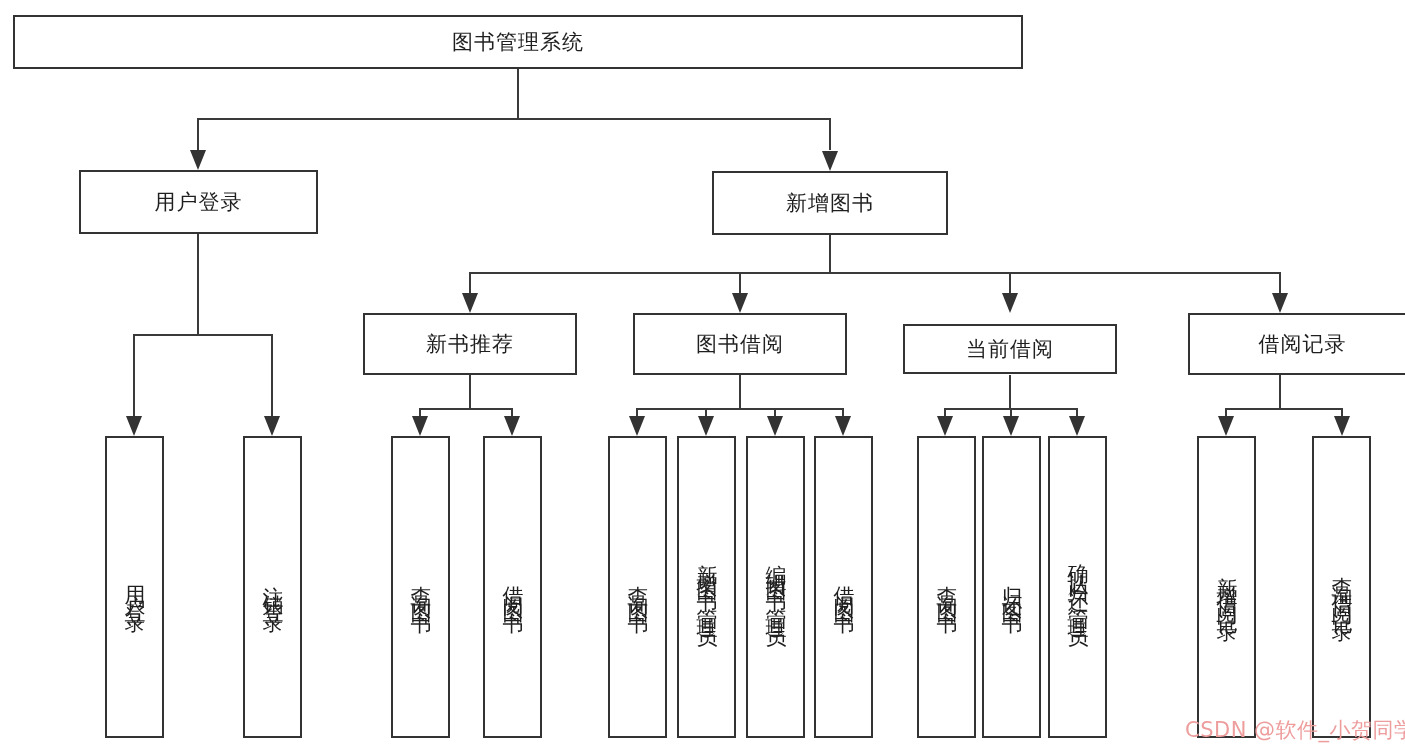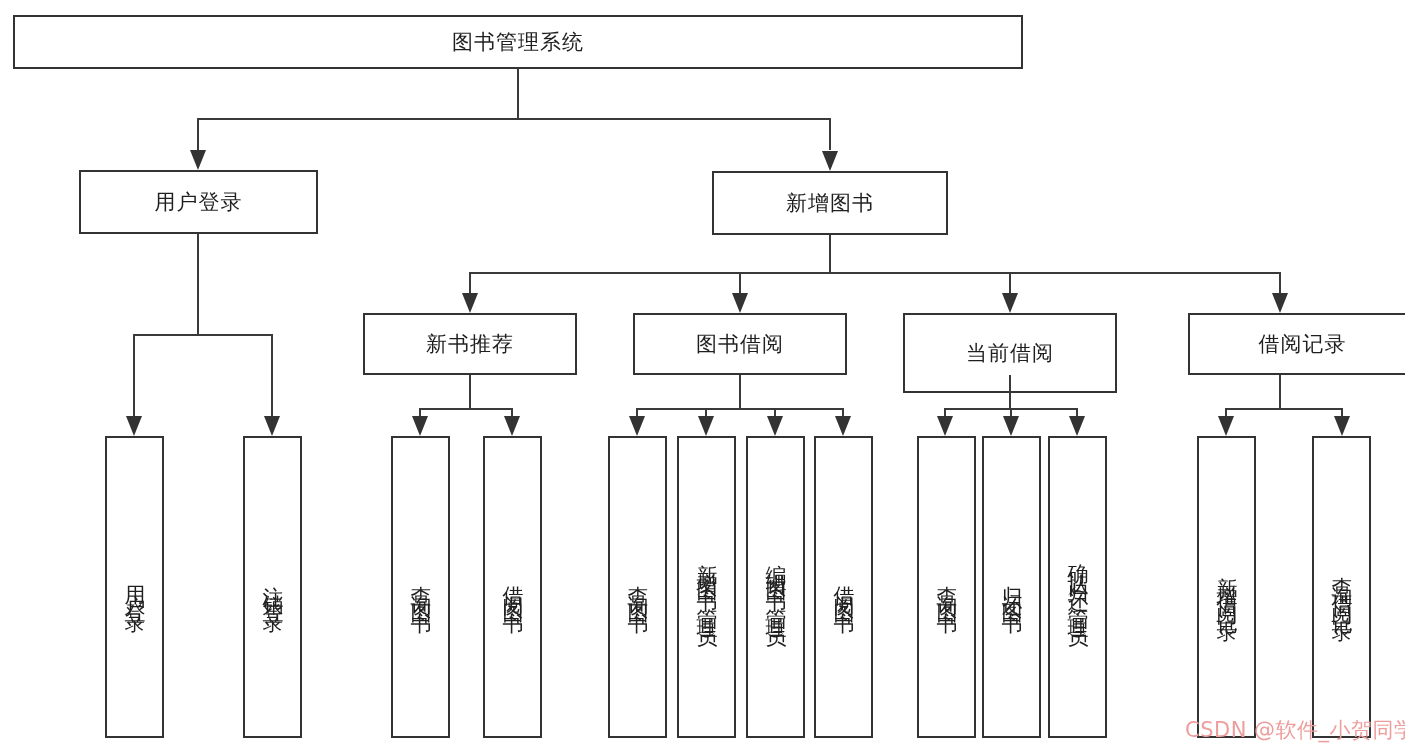--- a/index.html
+++ b/index.html
@@ -47,21 +47,21 @@
   </div>
 
   <div class="node node-h" style="left:363px;top:313px;width:214px;height:62px">
     <span>新书推荐</span>
   </div>
 
   <div class="node node-h" style="left:633px;top:313px;width:214px;height:62px">
     <span>图书借阅</span>
   </div>
 
-  <div class="node node-h" style="left:903px;top:313px;width:214px;height:80px">
+  <div class="node node-h" style="left:903px;top:324px;width:214px;height:50px">
     <span>当前借阅</span>
   </div>
 
   <div class="node node-h" style="left:1188px;top:313px;width:229px;height:62px">
     <span>借阅记录</span>
   </div>
 
   <div class="node node-v" style="left:105px;top:436px;width:59px;height:302px">
     <span>用户登录</span>
   </div>

